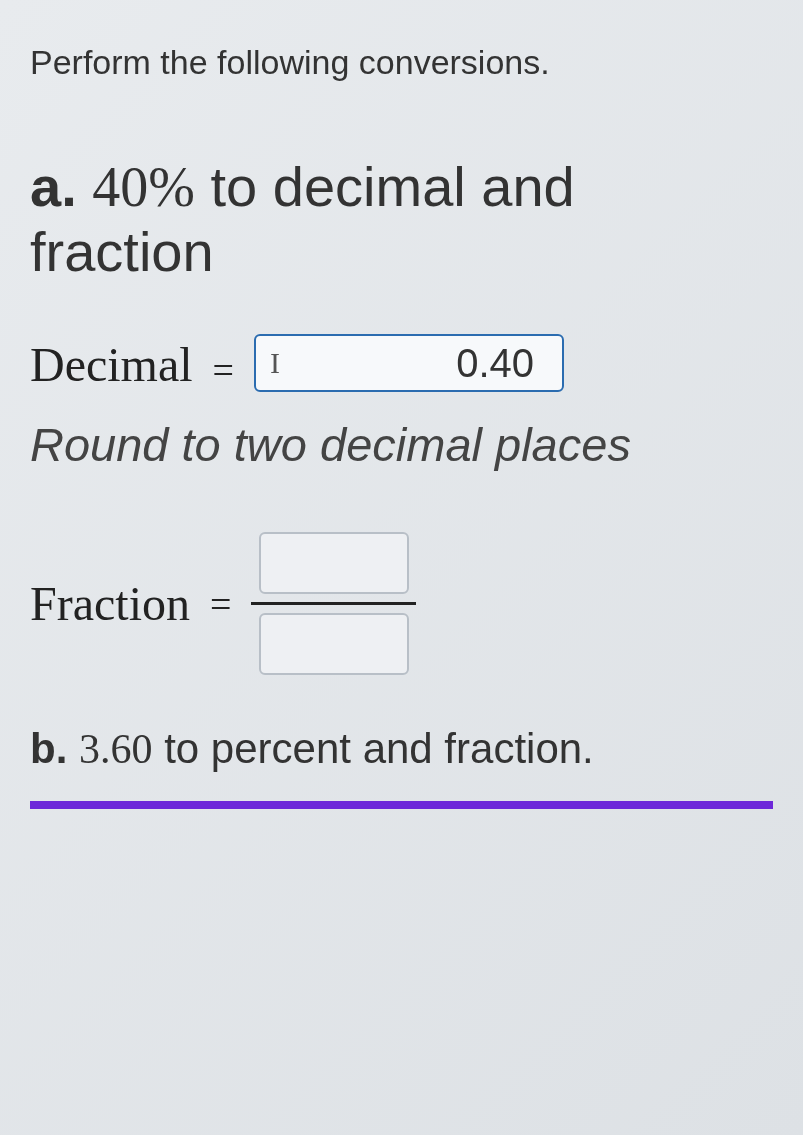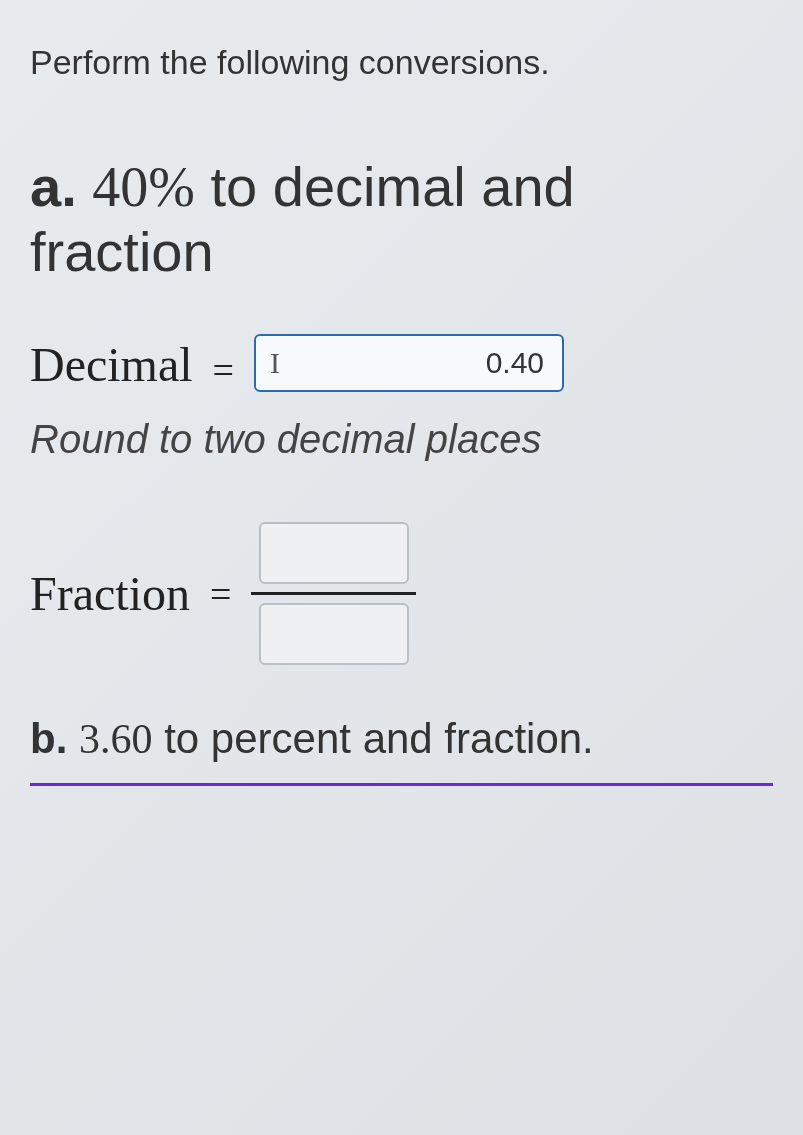--- a/index.html
+++ b/index.html
@@ -64,27 +64,27 @@
       background: #f7f9fb;
       position: relative;
     }
     .input-box .cursor {
       font-family: 'Times New Roman', serif;
       font-size: 30px;
       color: #555;
     }
     .input-box .value-text {
       position: absolute;
-      right: 18px;
-      font-size: 30px;
+      right: 28px;
+      font-size: 40px;
       color: #333;
     }
     .hint {
       font-style: italic;
-      font-size: 40px;
+      font-size: 47px;
       color: #444;
       margin-bottom: 60px;
     }
     .fraction-row {
       display: flex;
       align-items: center;
       margin-bottom: 40px;
       text-align: center;
     }
     .fraction-stack {
@@ -101,22 +101,22 @@
       background: #eef0f3;
     }
     .fraction-bar {
       width: 165px;
       height: 3px;
       background: #222;
       margin: 2px 0;
     }
     .part-b {
       margin-top: 40px;
-      border-bottom: 3px solid #6d28d9;
-      padding-bottom: 20px;
+      border-bottom: 8px solid #6d28d9;
+      padding-bottom: 28px;
     }
     .part-b-text {
       font-size: 42px;
       color: #333;
     }
     .part-b-text .bold {
       font-weight: 700;
     }
     .part-b-text .value {
       font-family: 'Times New Roman', serif;

